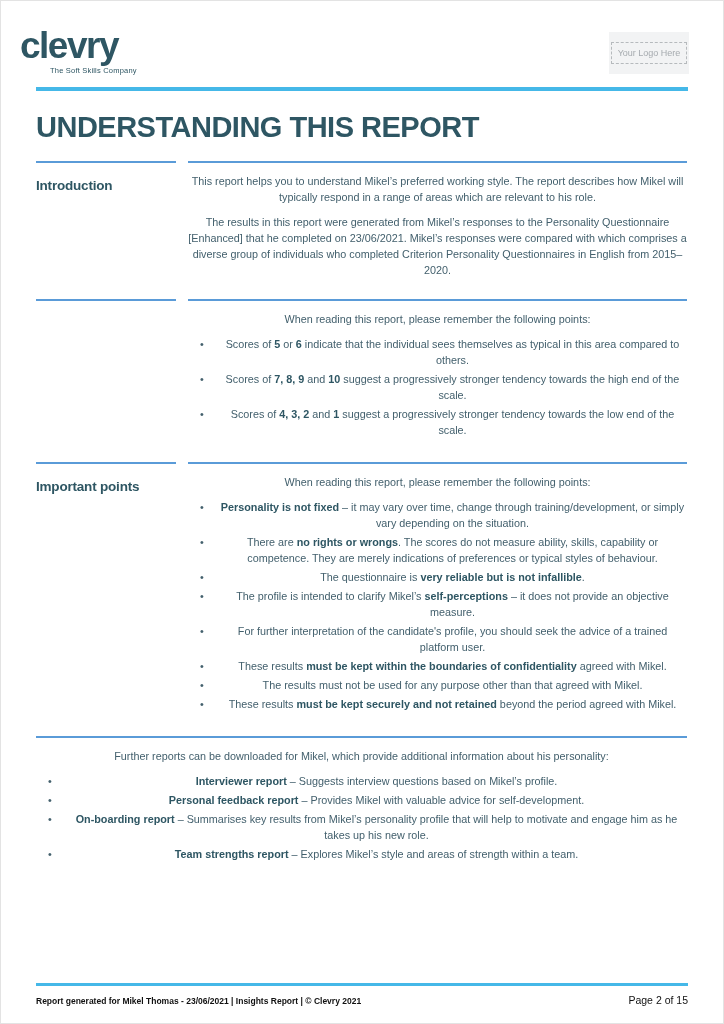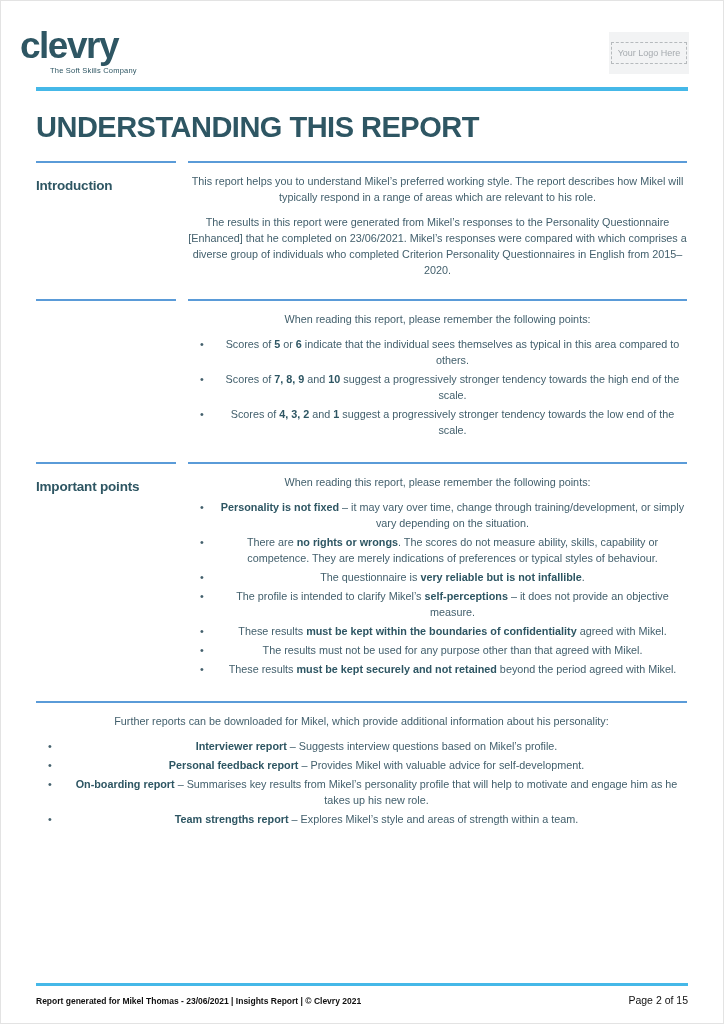--- a/index.html
+++ b/index.html
@@ -140,20 +140,21 @@
         </div>
         <div class="sec-right">
           <div class="rule"></div>
           <div class="sec-body">
             <p>When reading this report, please remember the following points:</p>
             <ul class="bullets">
               <li><strong>Personality is not fixed</strong> – it may vary over time, change through training/development, or simply vary depending on the situation.</li>
               <li>There are <strong>no rights or wrongs</strong>. The scores do not measure ability, skills, capability or competence. They are merely indications of preferences or typical styles of behaviour.</li>
               <li>The questionnaire is <strong>very reliable but is not infallible</strong>.</li>
               <li>The profile is intended to clarify Mikel’s <strong>self-perceptions</strong> – it does not provide an objective measure.</li>
+              <li>For further interpretation of the candidate's profile, you should seek the advice of a trained platform user.</li>
               <li>These results <strong>must be kept within the boundaries of confidentiality</strong> agreed with Mikel.</li>
               <li>The results must not be used for any purpose other than that agreed with Mikel.</li>
               <li>These results <strong>must be kept securely and not retained</strong> beyond the period agreed with Mikel.</li>
             </ul>
           </div>
         </div>
       </section>
       <section class="section">
         <div class="sec-right">
           <div class="rule"></div>

